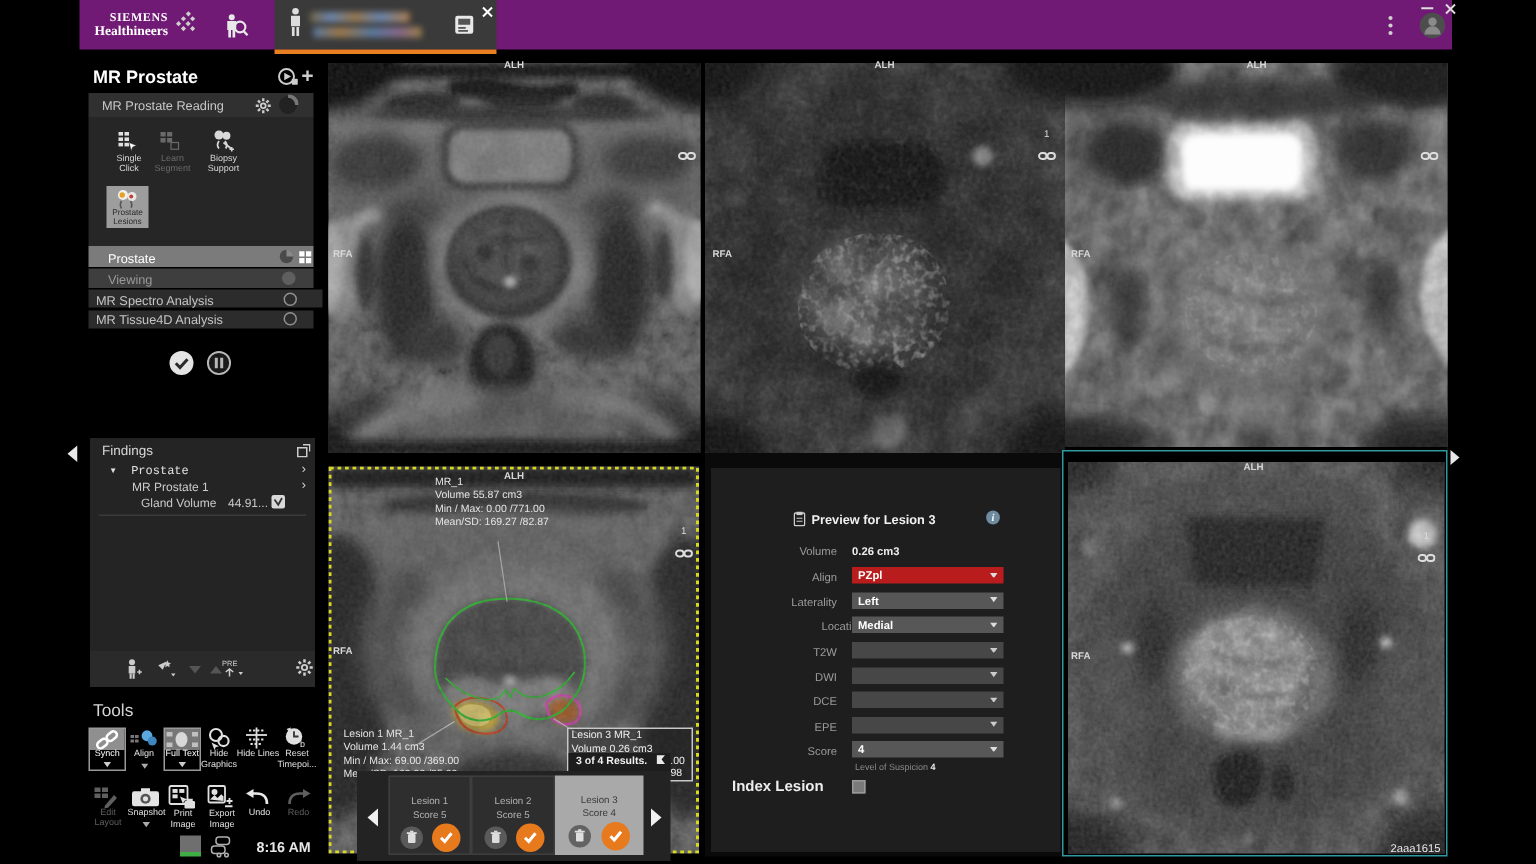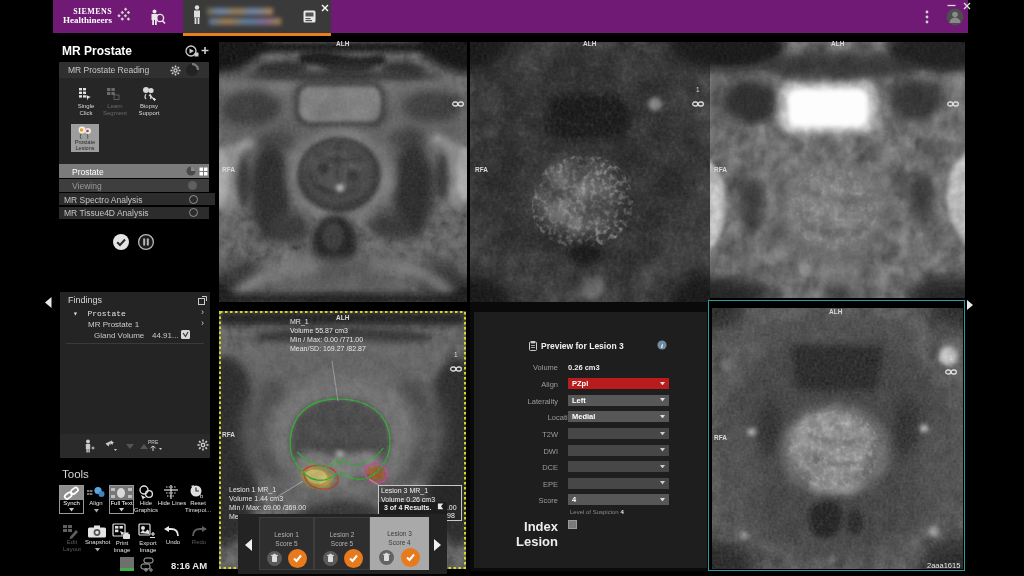--- a/index.html
+++ b/index.html
@@ -854,21 +854,21 @@
   </div>
 
   <div class="abs" style="left:0px;top:184px;width:84px;color:#9c9c9c;font-size:7.5px;text-align:right;">Score</div>
   <div class="abs" style="left:94px;top:182px;width:101px;height:11px;background:#575757;">
     <div class="abs" style="left:4px;top:1px;color:#fff;font-size:7.5px;font-weight:bold;">4</div>
     <svg class="abs" style="left:92px;top:3.5px" width="5" height="3.5" viewBox="0 0 5 3.5">
           <path d="M0 0 H5 L2.5 3.5 z" fill="#ddd"></path>
         </svg>
   </div>
   <div class="abs" style="left:96px;top:197px;color:#8a8a8a;font-size:6px;">Level of Suspicion <span style="color:#e8e8e8;font-weight:bold;">4</span></div>
-  <div class="abs" style="left:14px;top:207px;width:70px;color:#ededed;font-size:13px;font-weight:bold;text-align:right;">Index Lesion</div>
+  <div class="abs" style="left:14px;top:207px;width:70px;color:#ededed;font-size:10px;font-weight:bold;text-align:left;">Index Lesion</div>
   <div class="abs" style="left:94px;top:208px;width:7px;height:7px;background:#7a7a7a;border:1px solid #999;"></div>
 </div>
 </div>
 
 <div class="abs" style="left:384px;top:504px;color:#f0f0f0;font-size:7px;font-weight:bold;">3 of 4 Results.</div>
 <svg class="abs" style="left:437px;top:503px" width="8" height="9" viewBox="0 0 8 9">
   <path d="M1 0.5 h6 l-2.5 3 L7 7 h-6 z" fill="#e8e8e8" transform="scale(0.9)"></path>
 </svg>
 <div class="abs" style="left:238px;top:514px;width:209px;height:60px;background:#232323;">
 

